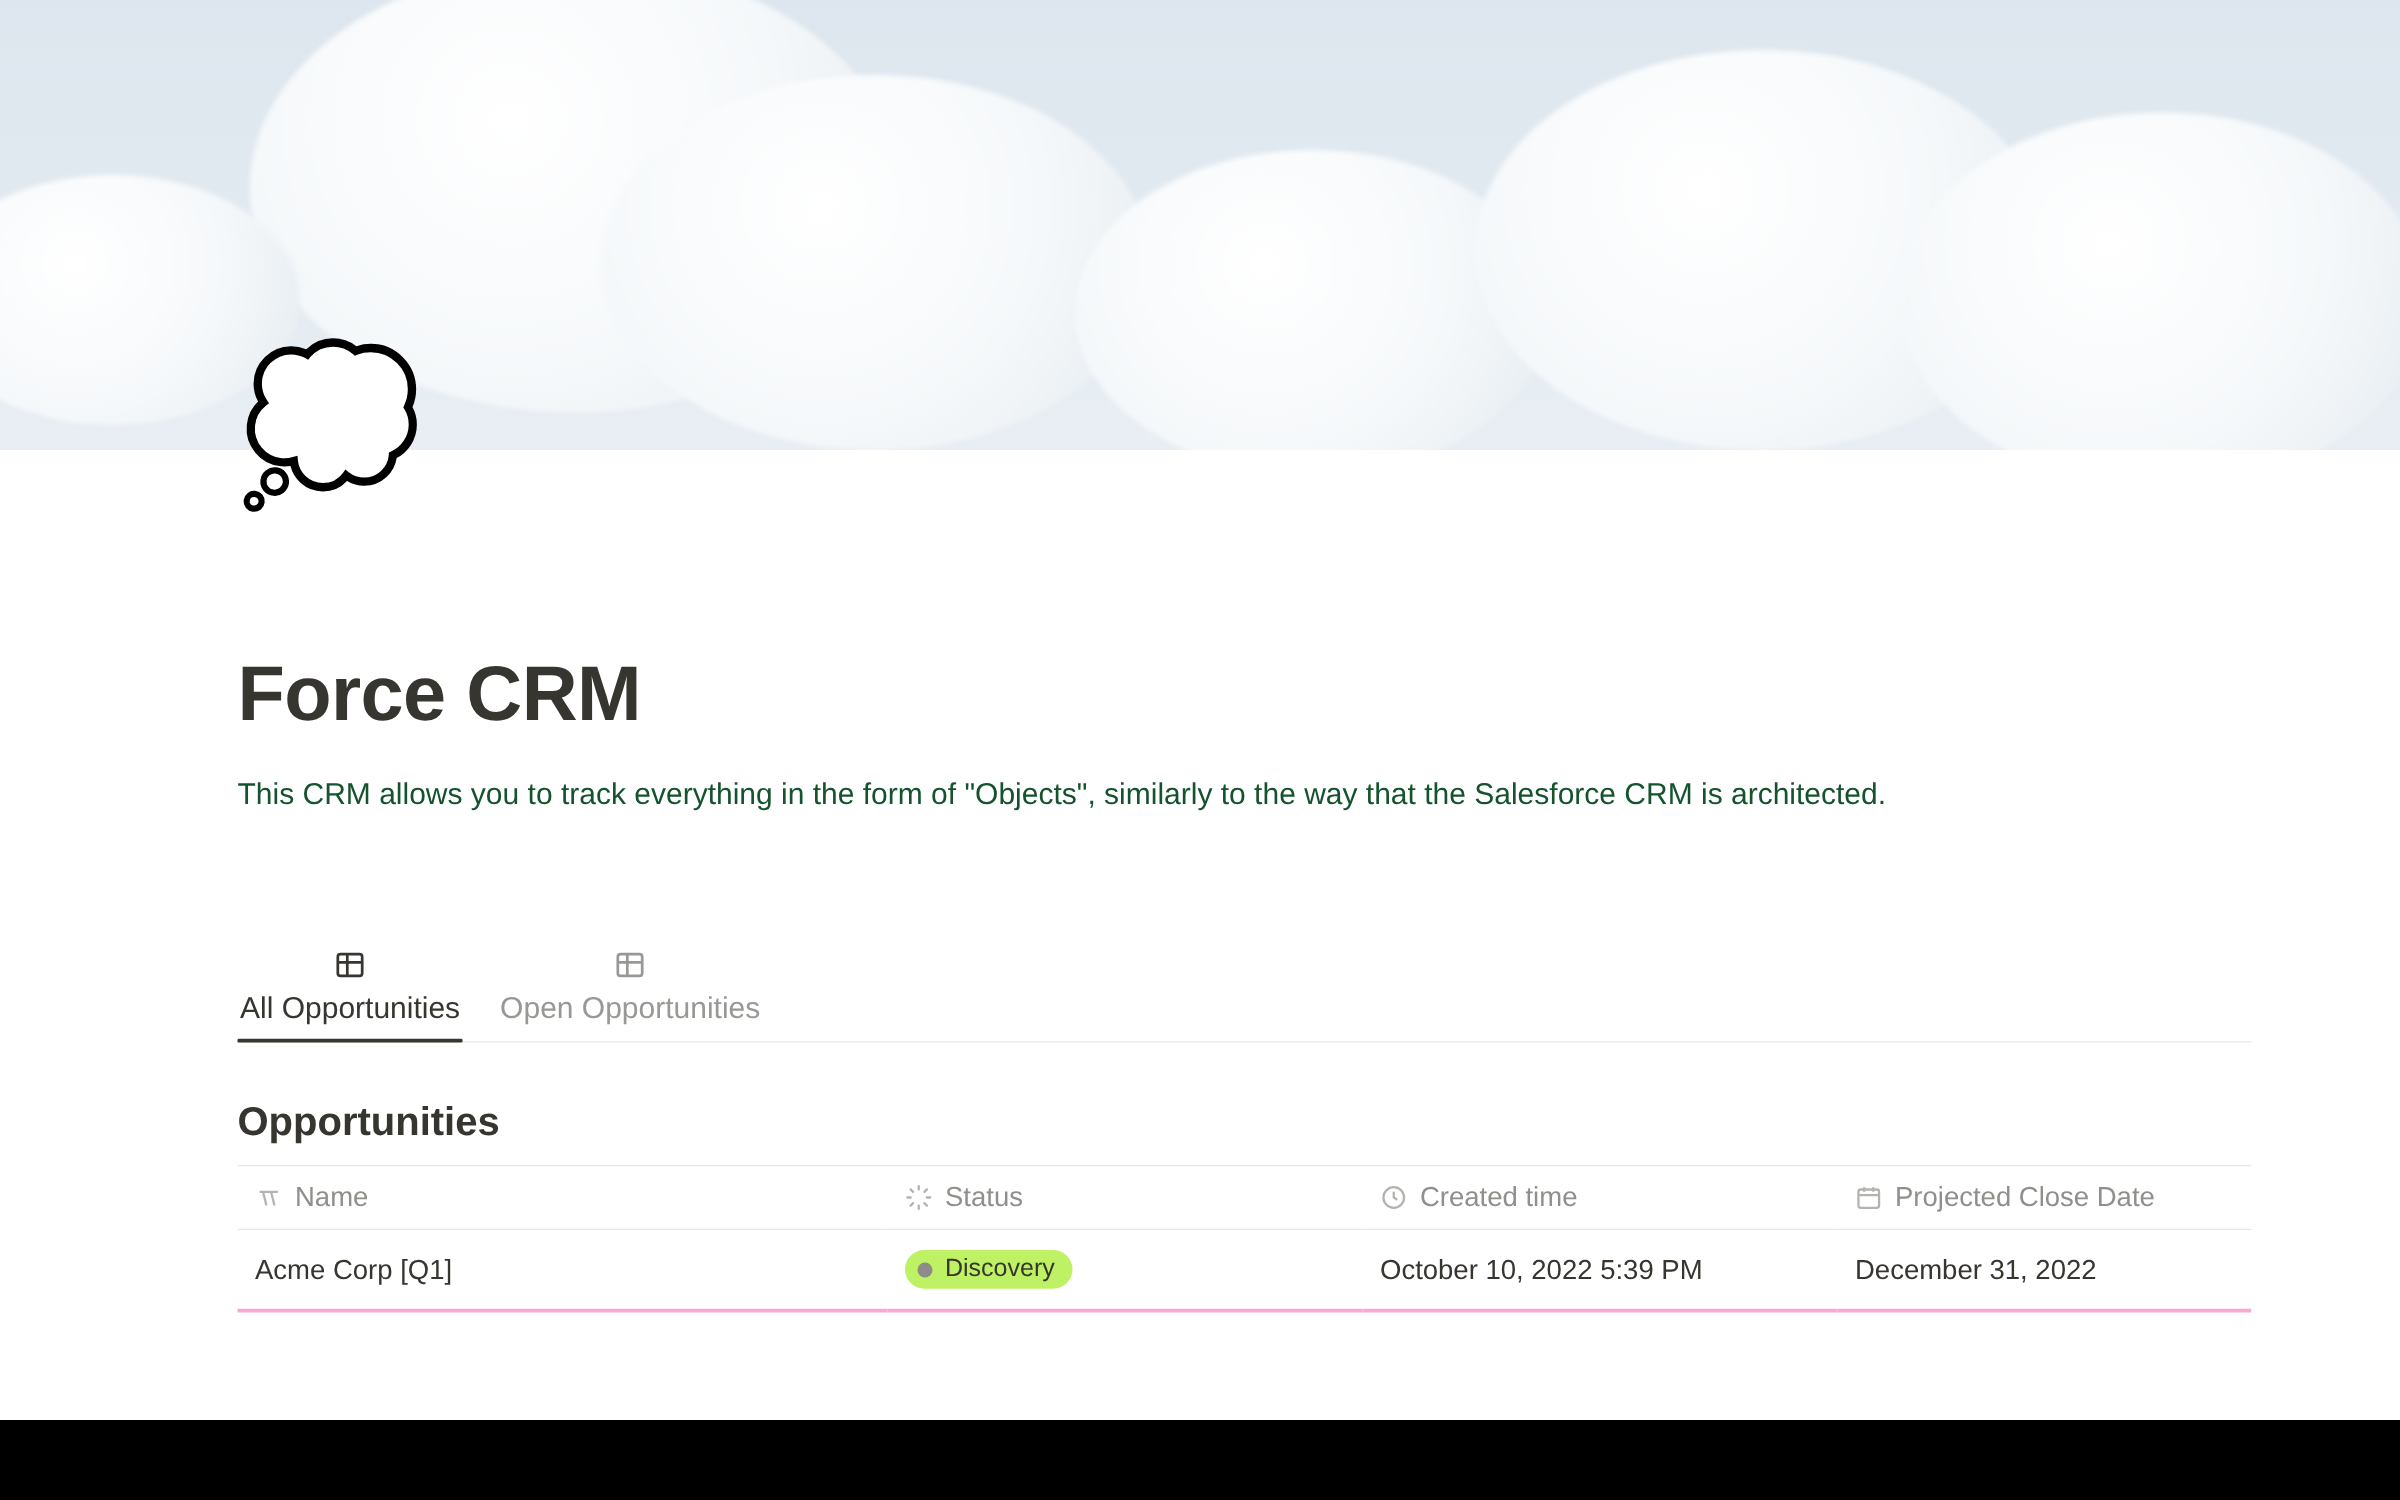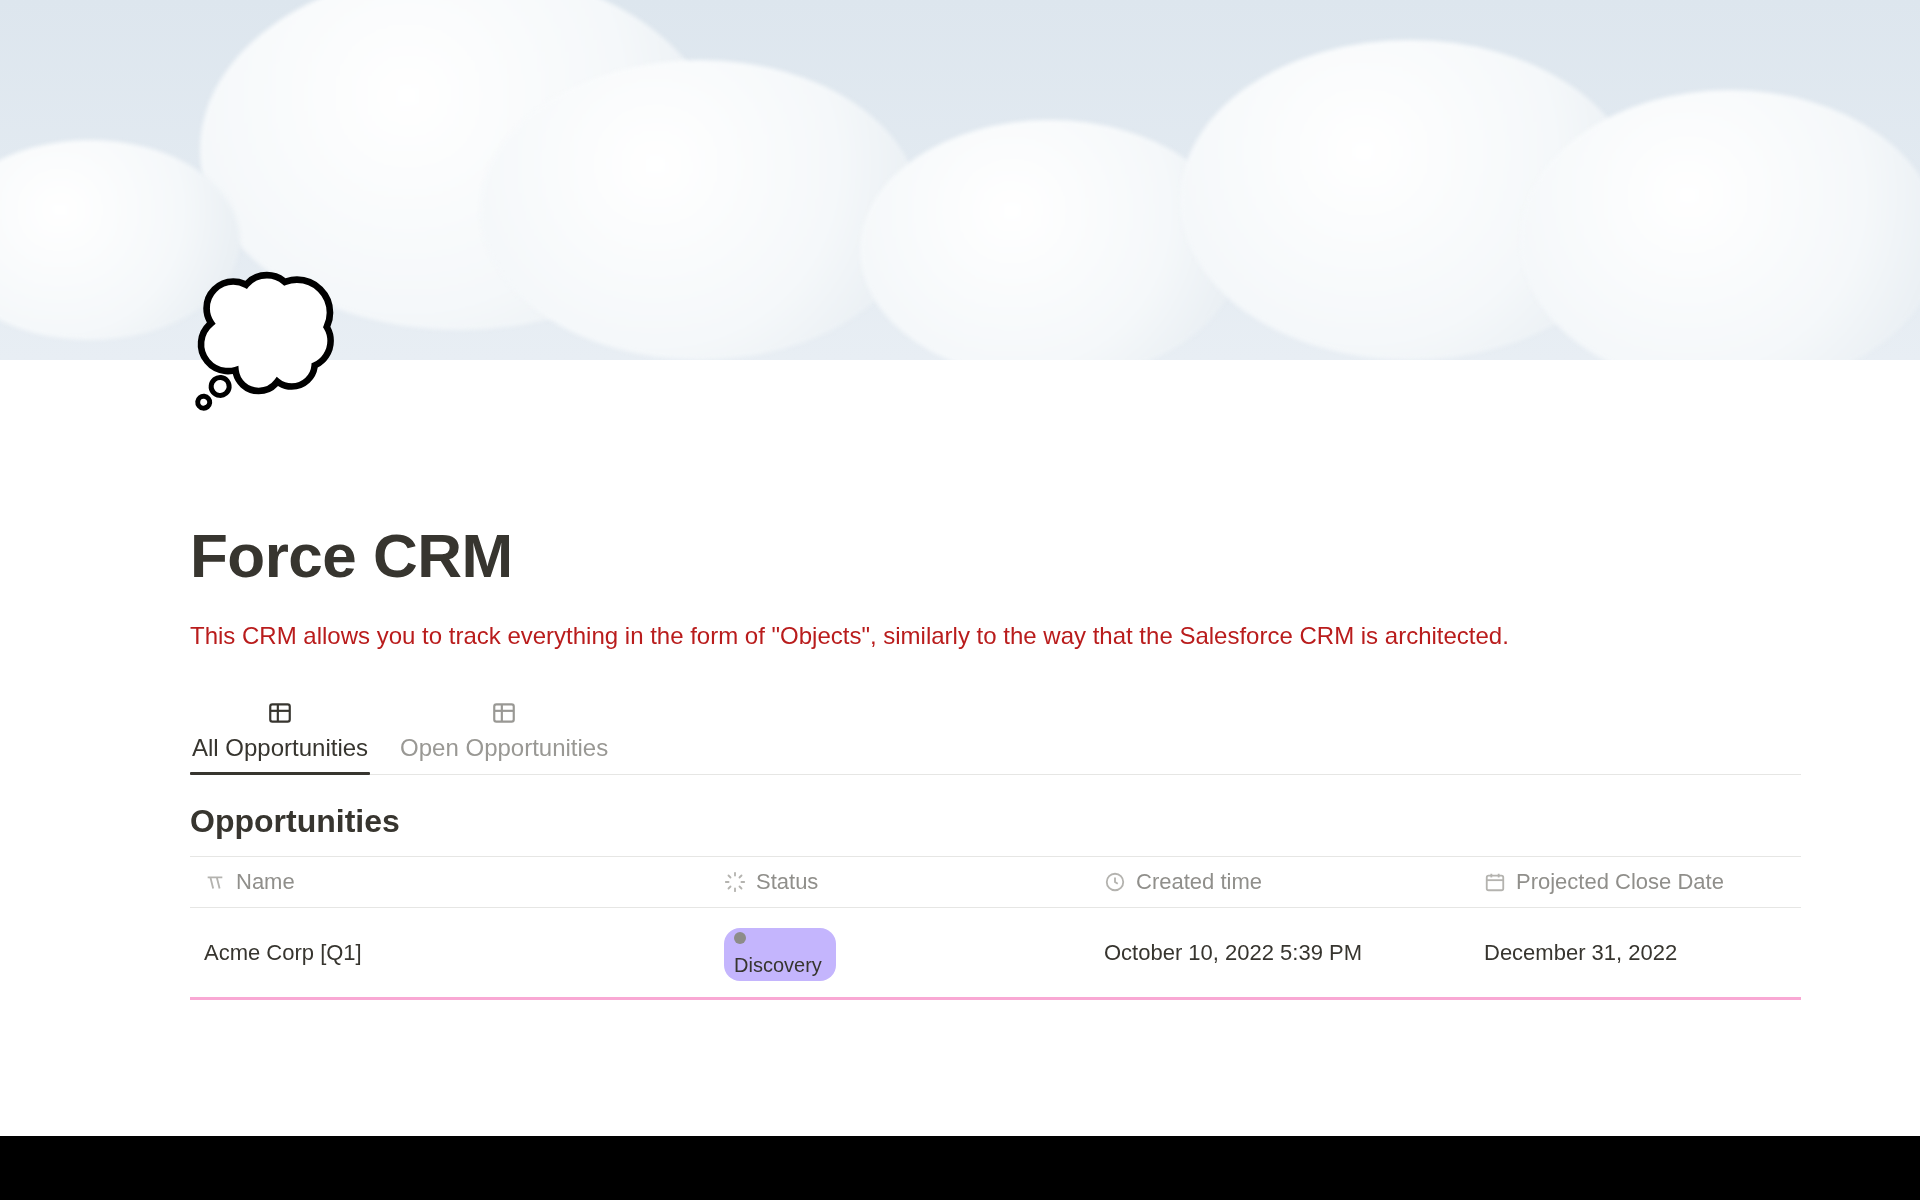--- a/index.html
+++ b/index.html
@@ -38,22 +38,22 @@
 .title {
   font-size: 62px;
   font-weight: 700;
   color: #37352f;
   margin-bottom: 26px;
   letter-spacing: -0.5px;
 }
 .description {
   font-size: 24px;
   line-height: 1.55;
-  color: #b91c1c;
-  margin-bottom: 36px;
+  color: #14532d;
+  margin-bottom: 95px;
   max-width: 1400px;
 }
 .tabs {
   display: flex;
   gap: 28px;
   border-bottom: 1px solid #e6e6e4;
   margin-bottom: 0;
 }
 .tab {
   display: flex;
@@ -77,21 +77,21 @@
   height: 3px;
   background: #37352f;
   border-radius: 1px;
 }
 .tab svg { width: 26px; height: 26px; flex-shrink: 0; }
 .tab.active svg { color: #37352f; }
 .tab:not(.active) svg { color: #999894; }
 .db-title {
   font-size: 32px;
   font-weight: 700;
-  margin-top: 28px;
+  margin-top: 45px;
   margin-bottom: 16px;
 }
 .table {
   width: 100%;
   border-collapse: collapse;
 }
 .table th {
   text-align: left;
   font-weight: 400;
   font-size: 22px;
@@ -107,28 +107,27 @@
   padding: 16px 14px;
   border-bottom: 3px solid #f9a8d4;
   color: #37352f;
 }
 .col-name { width: 520px; }
 .col-status { width: 380px; }
 .col-created { width: 380px; }
 .col-close { width: auto; }
 .status-pill {
   display: inline-flex;
-  align-items: flex-start;
+  align-items: center;
   gap: 10px;
-  background: #c4b5fd;
+  background: #bef264;
   color: #37352f;
   font-size: 20px;
   padding: 4px 14px 4px 10px;
   border-radius: 16px;
-  flex-direction: column;
 }
 .status-dot {
   width: 12px; height: 12px; border-radius: 50%; background: #8d8c88;
 }
 .name-cell { font-weight: 500; }
 .bottom-bar {
   position: fixed;
   left: 0; right: 0; bottom: 0;
   height: 64px;
   background: #000000;

